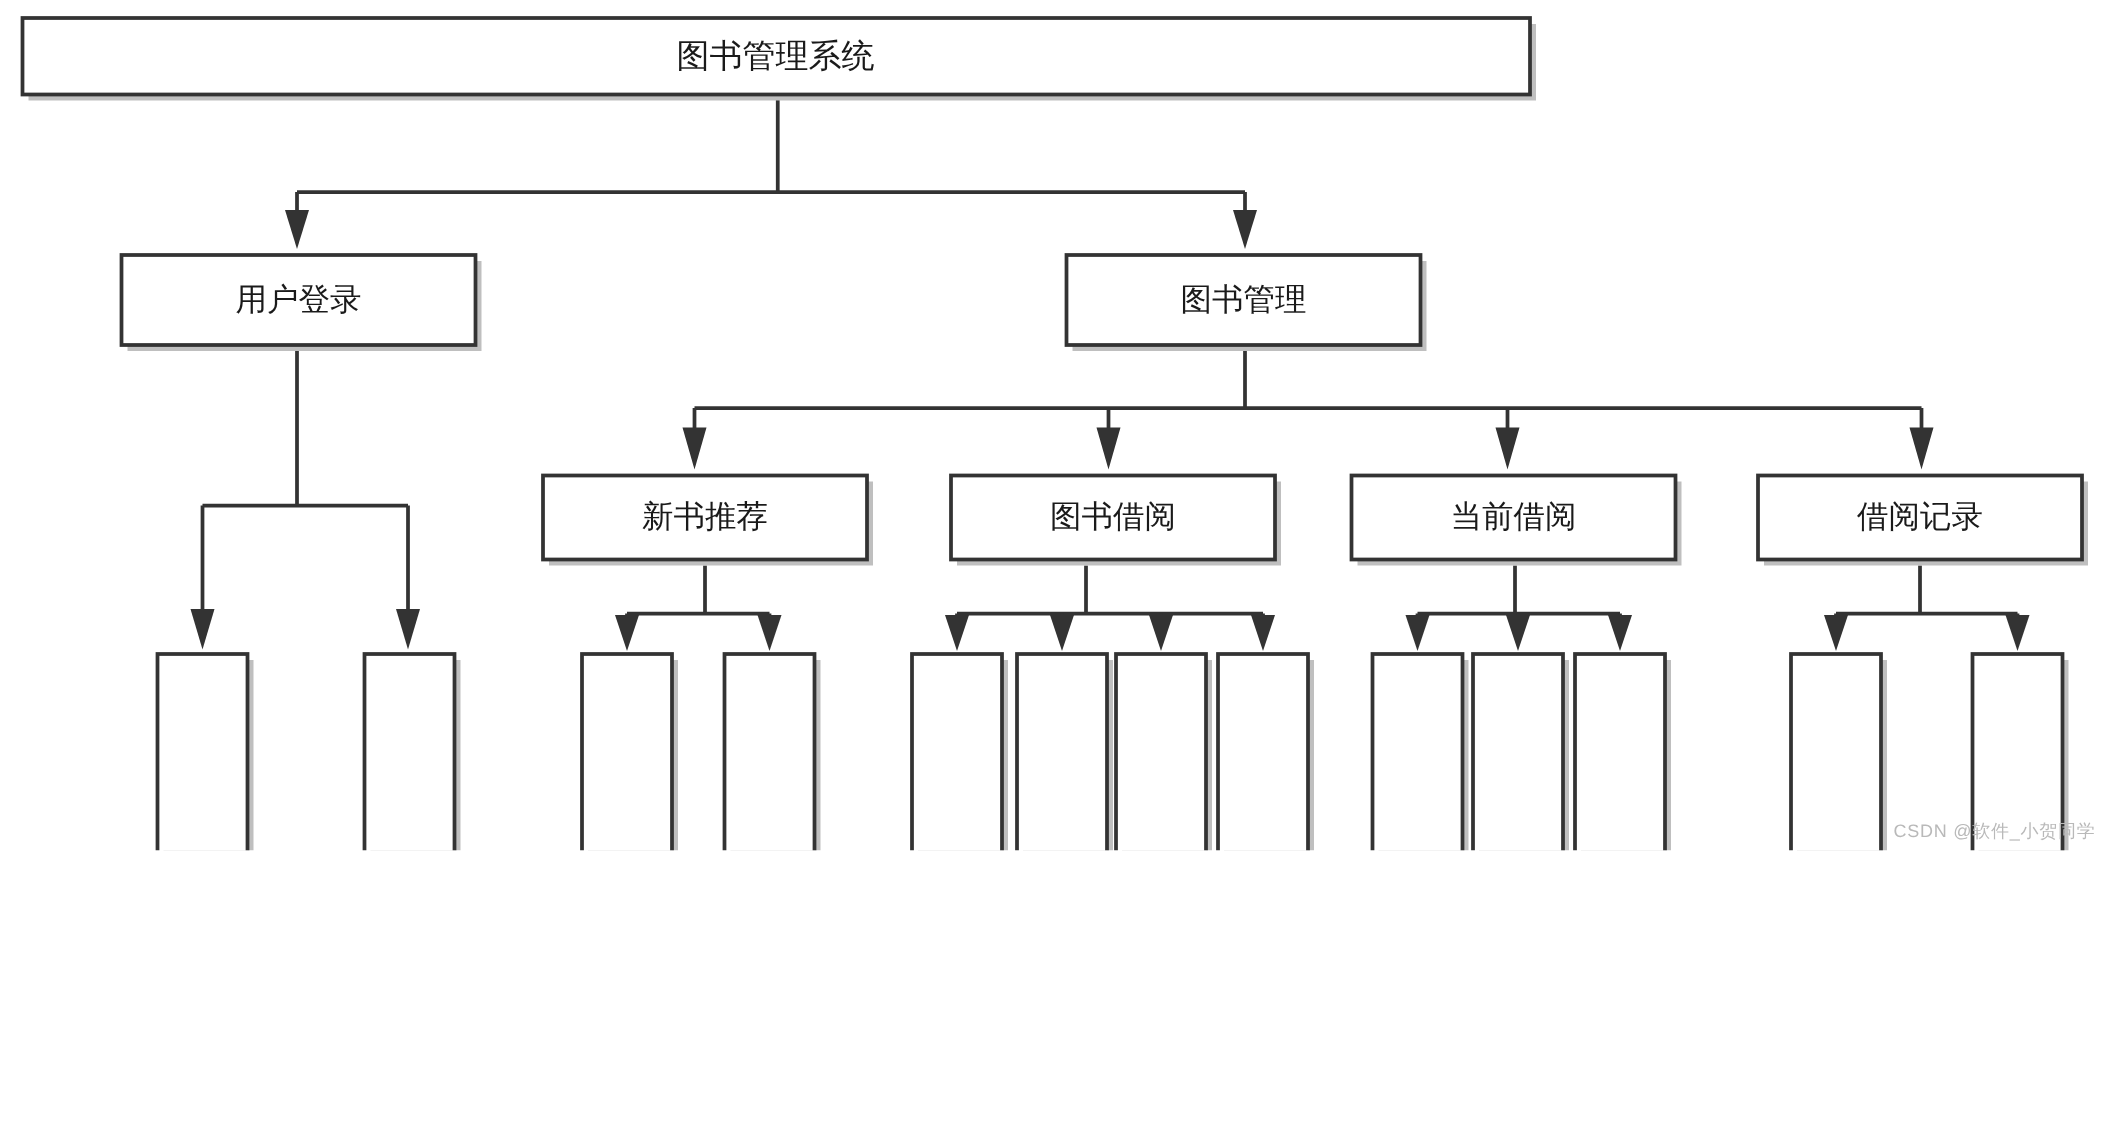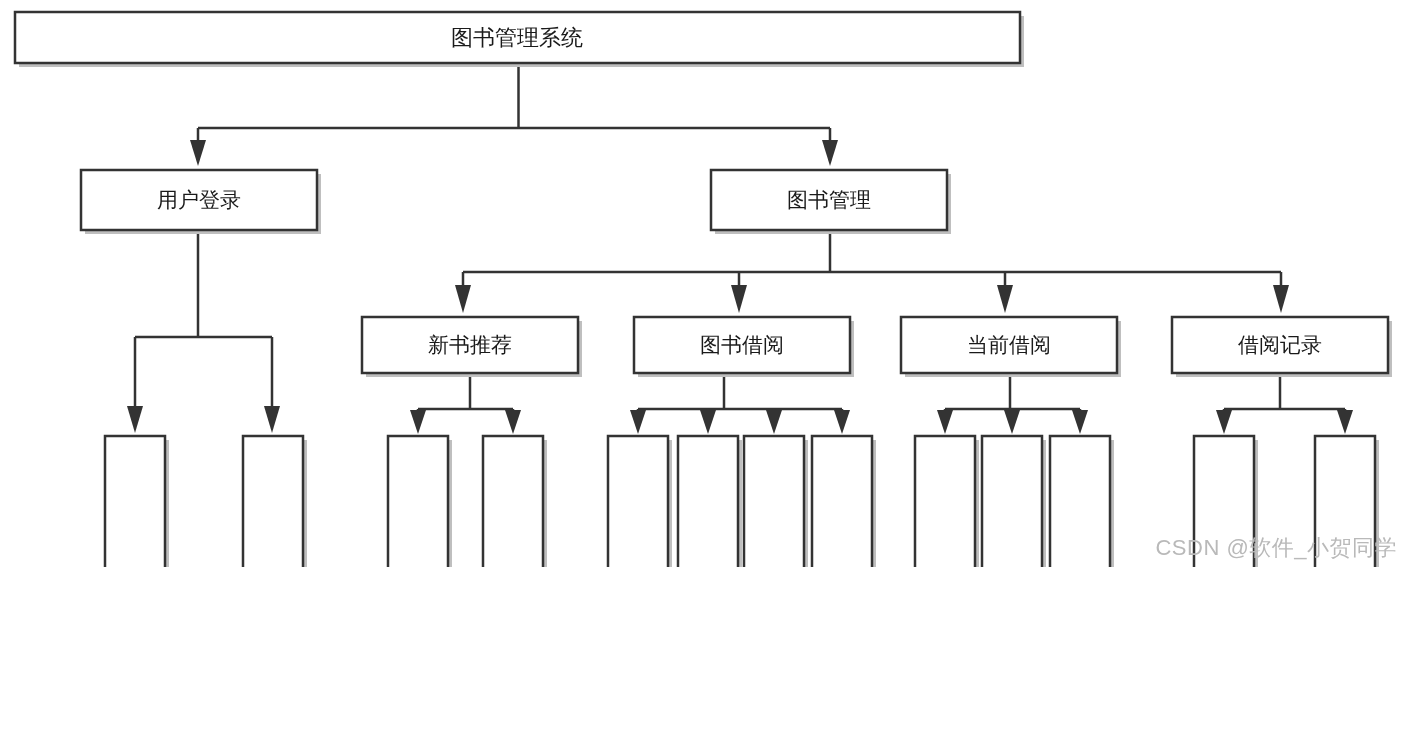--- a/index.html
+++ b/index.html
@@ -73,21 +73,21 @@
     letter-spacing: 1.5px;
     color: #1a1a1a;
     pointer-events: none;
     text-align: center;
   }
   .watermark {
     position: absolute;
     right: 8px;
     bottom: 4px;
     font-family: "Liberation Sans", "DejaVu Sans", sans-serif;
-    font-size: 22px;
+    font-size: 12px;
     color: #b9b9b9;
     letter-spacing: 0.5px;
     user-select: none;
   }
 </style>
 </head>
 <body>
 
 <div id="diagram-root">
 

